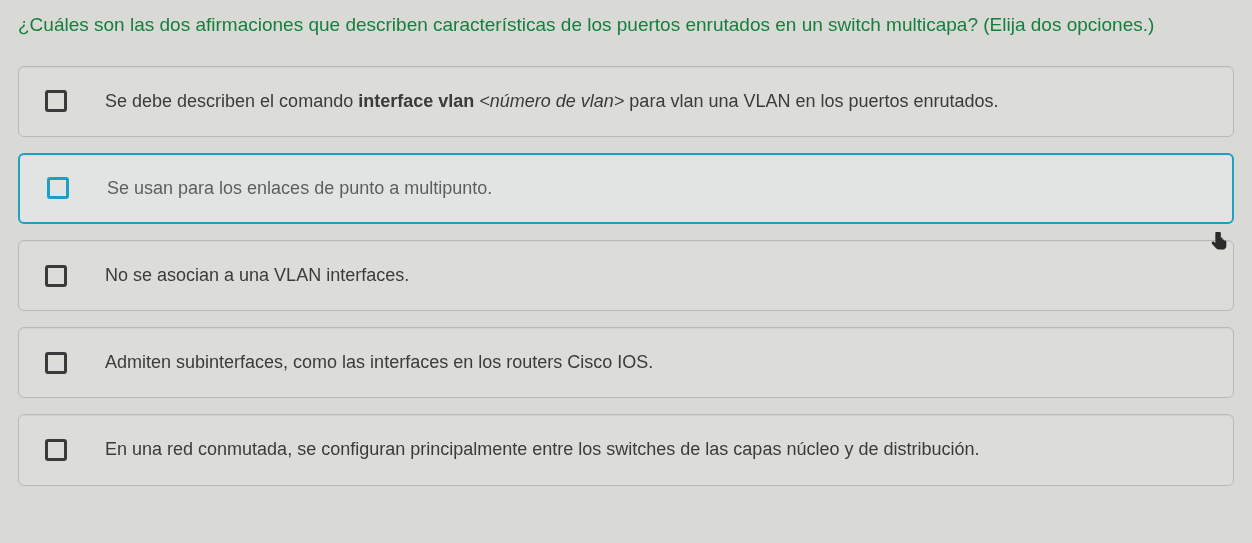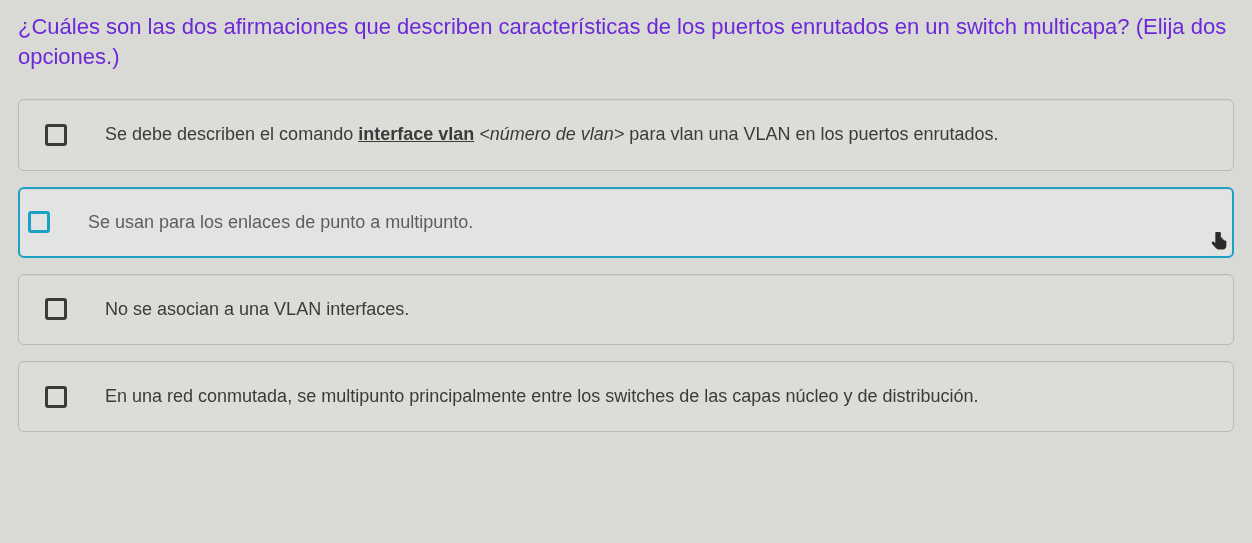--- a/index.html
+++ b/index.html
@@ -8,58 +8,58 @@
       background:#d9d9d6;
       width:1252px;
       height:543px;
       overflow:hidden;
       color:#3d3d3d;
     }
     .page {
       padding:12px 18px 0 18px;
     }
     .question {
-      font-size:22px;
+      font-size:19px;
       line-height:1.35;
       margin-bottom:28px;
-      color:#6d28d9;
+      color:#15803d;
     }
     .opt-list { display:flex; flex-direction:column; gap:16px; }
     .opt {
       display:flex;
       align-items:center;
       gap:38px;
       padding:22px 26px;
       background:#dcdcd9;
       border:1px solid #b9b9b6;
       border-radius:6px;
       box-shadow:0 1px 0 rgba(0,0,0,0.04) inset;
       font-size:18px;
       line-height:1.4;
       color:#3b3b3b;
     }
     .opt.hover {
       background:#e2e4e3;
       border:2px solid #1ca0c4;
       border-radius:6px;
-      padding:21px 8px;
+      padding:21px 27px;
       color:#5d5f5e;
     }
     .opt .box {
       flex:0 0 22px;
       width:22px; height:22px;
       border:3px solid #3a3a3a;
       border-radius:3px;
       background:transparent;
     }
     .opt.hover .box {
       border-color:#1ca0c4;
     }
     .opt .label { flex:1; }
-    .opt .label b { font-weight:700;text-decoration:underline; }
+    .opt .label b { font-weight:700; }
     .opt .label i { font-style:italic;text-align:center; }
     .cursor {
       position:absolute;
       pointer-events:none;
       left:1210px;
       top:232px;
       font-size:22px;
       color:#2a2a2a;
       transform:translate(-2px,-2px);
     }
@@ -79,21 +79,25 @@
       <div class="opt hover">
         <div class="box"></div>
         <div class="label"><span>Se usan para los enlaces de punto a multipunto.</span></div>
       </div>
       <div class="opt">
         <div class="box"></div>
         <div class="label"><span>No se asocian a una VLAN interfaces.</span></div>
       </div>
       <div class="opt">
         <div class="box"></div>
-        <div class="label"><span>En una red conmutada, se multipunto principalmente entre los switches de las capas núcleo y de distribución.</span></div>
+        <div class="label"><span>Admiten subinterfaces, como las interfaces en los routers Cisco IOS.</span></div>
+      </div>
+      <div class="opt">
+        <div class="box"></div>
+        <div class="label"><span>En una red conmutada, se configuran principalmente entre los switches de las capas núcleo y de distribución.</span></div>
       </div>
     </div>
 </div>
 
 <div class="cursor">
   <svg viewBox="0 0 24 28">
     <path fill="#2a2a2a" d="M9 2c-.5 0-1 .4-1 1v11l-1.3-1.2c-.6-.6-1.6-.6-2.2 0-.6.6-.6 1.6 0 2.2l4.3 4.6c.9 1 2.2 1.6 3.6 1.6H16c2.2 0 4-1.8 4-4v-5c0-.6-.4-1-1-1s-1 .4-1 1v-1c0-.6-.4-1-1-1s-1 .4-1 1V9c0-.6-.4-1-1-1s-1 .4-1 1V3c0-.6-.4-1-1-1H9z"></path>
   </svg>
 </div>
 

